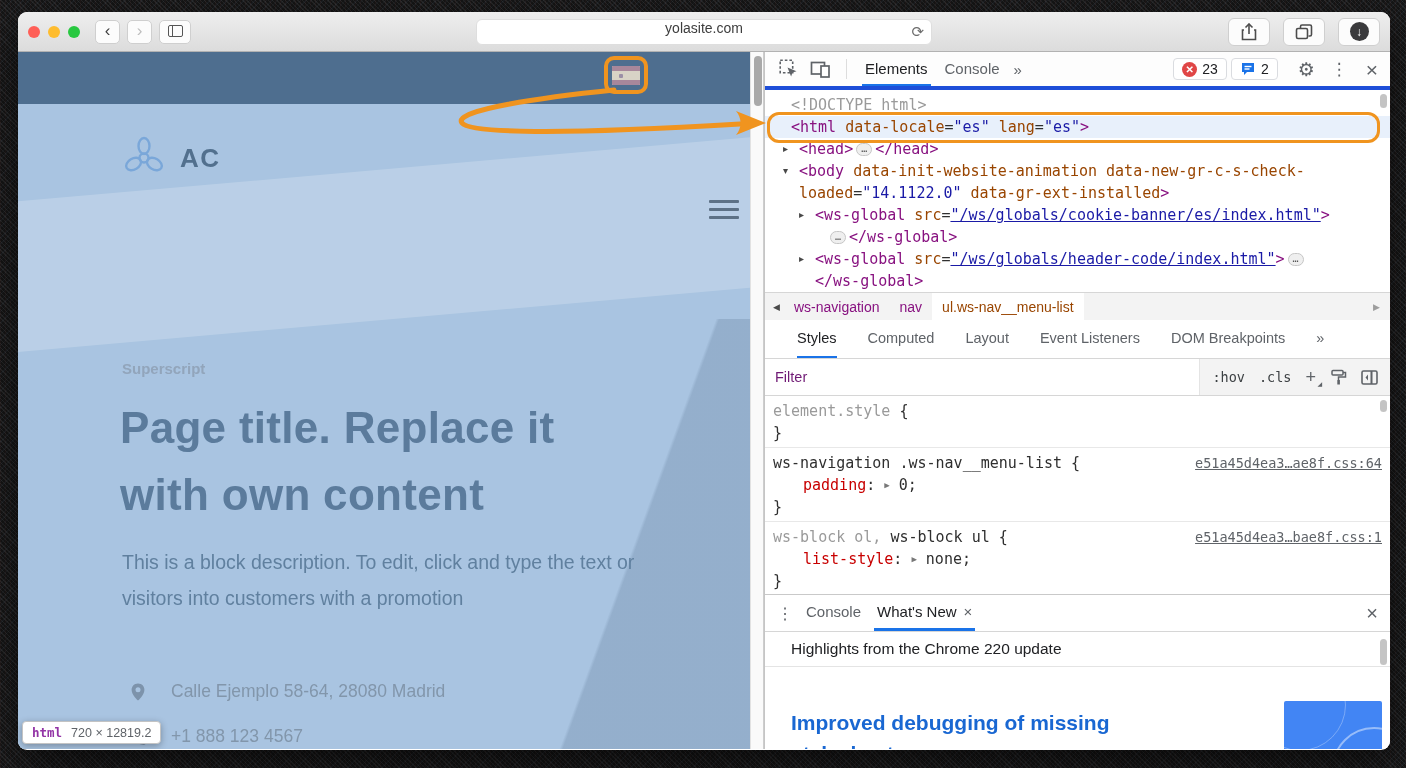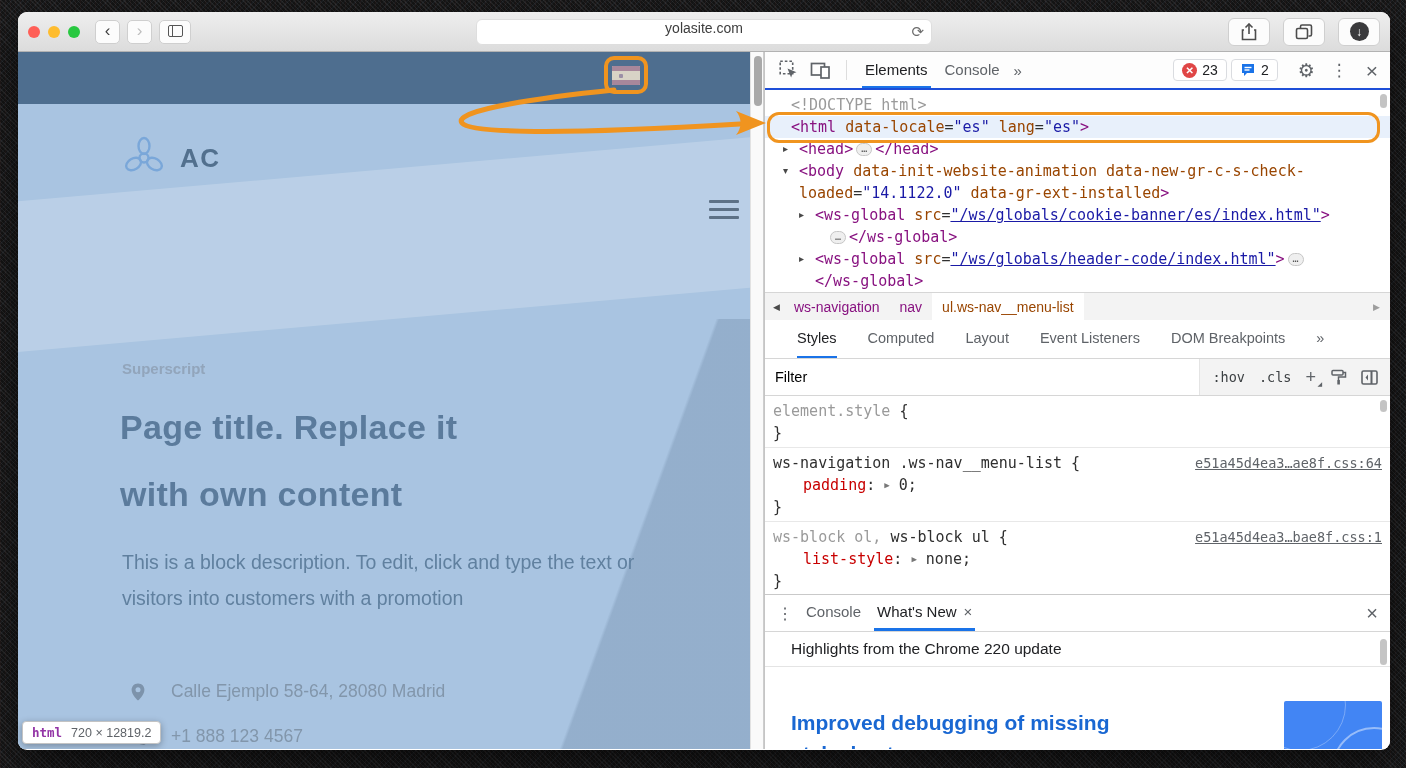--- a/index.html
+++ b/index.html
@@ -78,21 +78,21 @@
     background:rgba(255,255,255,0.20); transform:rotate(-5deg); }
   .page-body::after { content:""; position:absolute; right:0; bottom:0; width:190px; height:430px;
     background:linear-gradient(110deg, transparent 45%, rgba(86,112,142,0.25) 46%); }
 
   .site-logo { position:absolute; left:103px; top:31px; display:flex; align-items:center; gap:13px; z-index:2; }
   .site-logo .brand { font-size:26px; font-weight:bold; color:#52708e; letter-spacing:1.5px; }
   .hamburger { position:absolute; left:691px; top:96px; width:30px; z-index:2; }
   .hamburger i { display:block; height:3px; background:#5d7186; margin-bottom:5px; border-radius:1px; }
 
   .superscript { position:absolute; left:104px; top:256px; font-size:15px; font-weight:bold; color:#92a5bb; z-index:2; }
-  .page-h1 { position:absolute; left:102px; top:290px; font-size:34px; font-weight:600; color:#5b7b9c;
+  .page-h1 { position:absolute; left:102px; top:290px; font-size:44px; font-weight:600; color:#5b7b9c;
     line-height:67px; letter-spacing:0.3px; z-index:2; }
   .page-desc { position:absolute; left:104px; top:440px; font-size:19.5px; color:#60809f; line-height:36px; z-index:2; }
 
   .contact { position:absolute; left:110px; display:flex; align-items:center; gap:23px; z-index:2; }
   .contact .c-text { font-size:17.5px; color:#8296ab; }
   .c1 { top:577px; } .c2 { top:622px; }
 
   .inspect-tooltip {
     position:absolute; left:4px; top:669px; z-index:7;
     background:#fff; border:1px solid #c3c3c3; border-radius:4px;
@@ -102,21 +102,21 @@
   .inspect-tooltip .tt-tag { font-family:"DejaVu Sans Mono", monospace; font-size:12.5px; font-weight:bold; color:#9334a6; }
   .inspect-tooltip .tt-dims { font-size:12.5px; color:#5f6368; }
 
   
   .page-scrollbar { width:14px; background:#fafafa; border-left:1px solid #e2e2e2; border-right:1px solid #cdcdcd; position:relative; }
   .page-scrollbar .thumb { position:absolute; left:2.5px; top:4px; width:8px; height:50px; background:#a9a9a9; border-radius:4px; }
 
   
   .devtools { position:relative; flex:1; background:#fff; display:flex; flex-direction:column; font-family:"Liberation Sans", sans-serif; }
   .dt-toolbar { height:38px; display:flex; align-items:center; padding:0 12px 0 14px; gap:11px;
-    border-bottom:2px solid #1d4ed8; background:#fdfdfd; }
+    border-bottom:4px solid #1d4ed8; background:#fdfdfd; }
   .dt-sep { width:1px; height:20px; background:#ddd; margin:0 4px; }
   .dt-tab { height:100%; display:flex; align-items:center; padding:0 3px; font-size:15px; color:#5f6368;
     border-bottom:2.5px solid transparent; }
   .dt-tab.active { color:#202124; border-color:#1a73e8; }
   .dt-more { font-size:15px; color:#5f6368; letter-spacing:1px; }
   .badges { margin-left:auto; display:flex; gap:4px; }
   .badge { display:flex; align-items:center; gap:5px; border:1px solid #dadce0; border-radius:4px;
     padding:2px 8px; font-size:14px; color:#202124; background:#fff; }
   .err-dot { width:15px; height:15px; border-radius:50%; background:#e04646; color:#fff; font-size:10px;
     font-weight:bold; display:flex; align-items:center; justify-content:center; }
@@ -155,21 +155,21 @@
   .styles-tabs { height:39px; display:flex; align-items:center; gap:0; padding:0 32px;
     border-bottom:1px solid #d6d6d6; }
   .st-tab { height:100%; display:flex; align-items:center; font-size:14.5px; color:#5f6368;
     border-bottom:2.5px solid transparent; margin-right:31px; }
   .st-tab.active { color:#202124; border-color:#1a73e8; }
   .st-tab:last-child { margin-right:0; letter-spacing:1px; }
 
   
   .filter-row { height:37px; background:#f3f3f3; border-bottom:1px solid #d6d6d6; display:flex; align-items:center; }
   .filter-input { flex:1; height:100%; background:#fff; display:flex; align-items:center; padding-left:10px;
-    font-size:14.5px; color:#000000; border-right:1px solid #e4e4e4; }
+    font-size:14.5px; color:#701a75; border-right:1px solid #e4e4e4; }
   .filter-ctrls { display:flex; align-items:center; gap:14px; padding:0 12px; font-family:"DejaVu Sans Mono", monospace;
     font-size:13.5px; color:#3c4043; }
   .plus { font-size:18px; color:#5f6368; position:relative; font-family:"Liberation Sans", sans-serif; }
   .plus::after { content:"◢"; position:absolute; right:-6px; bottom:1px; font-size:6px; color:#5f6368; }
   .ctrl-icon { color:#5f6368; display:flex; }
 
   
   .rules { height:198px; overflow:hidden; font-family:"DejaVu Sans Mono", monospace; font-size:15px; position:relative; }
   .rule { padding:4px 8px 3px; border-bottom:1px solid #e8e8e8; line-height:22px; }
   .rule-head { display:flex; justify-content:space-between; align-items:baseline; }

